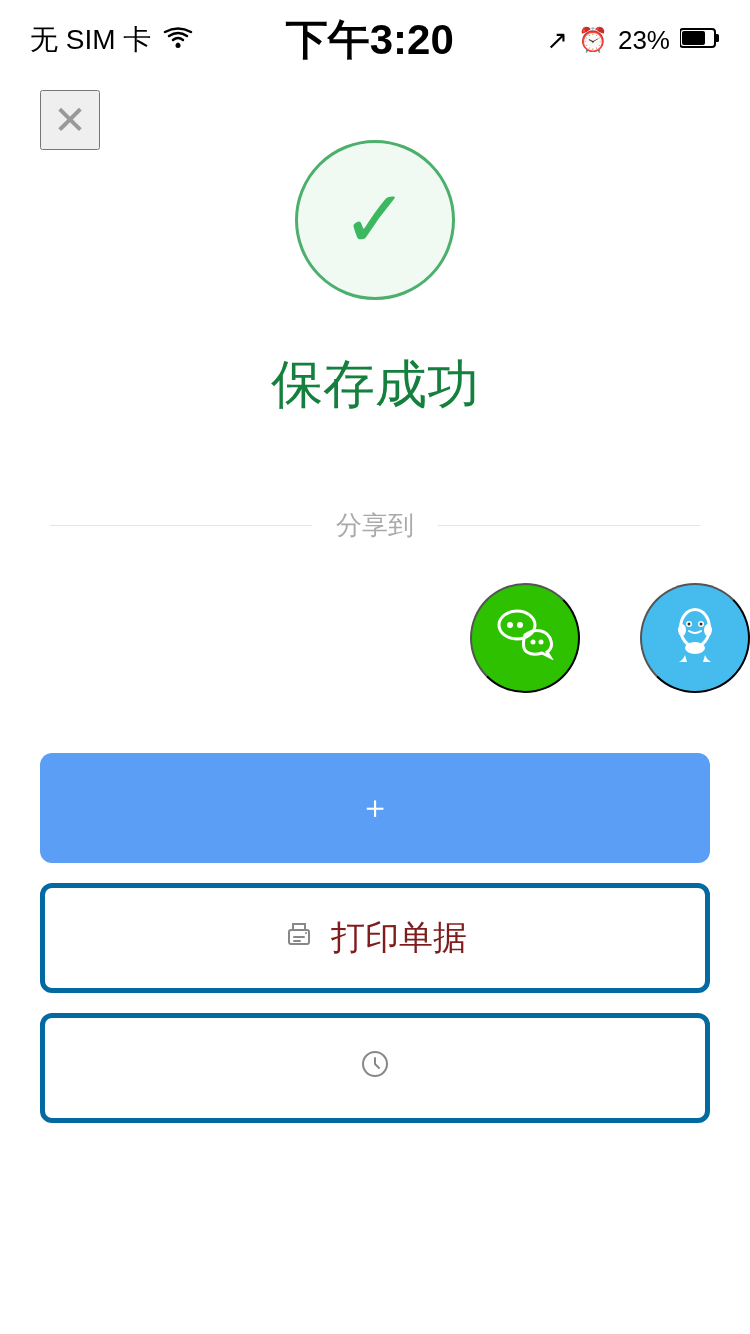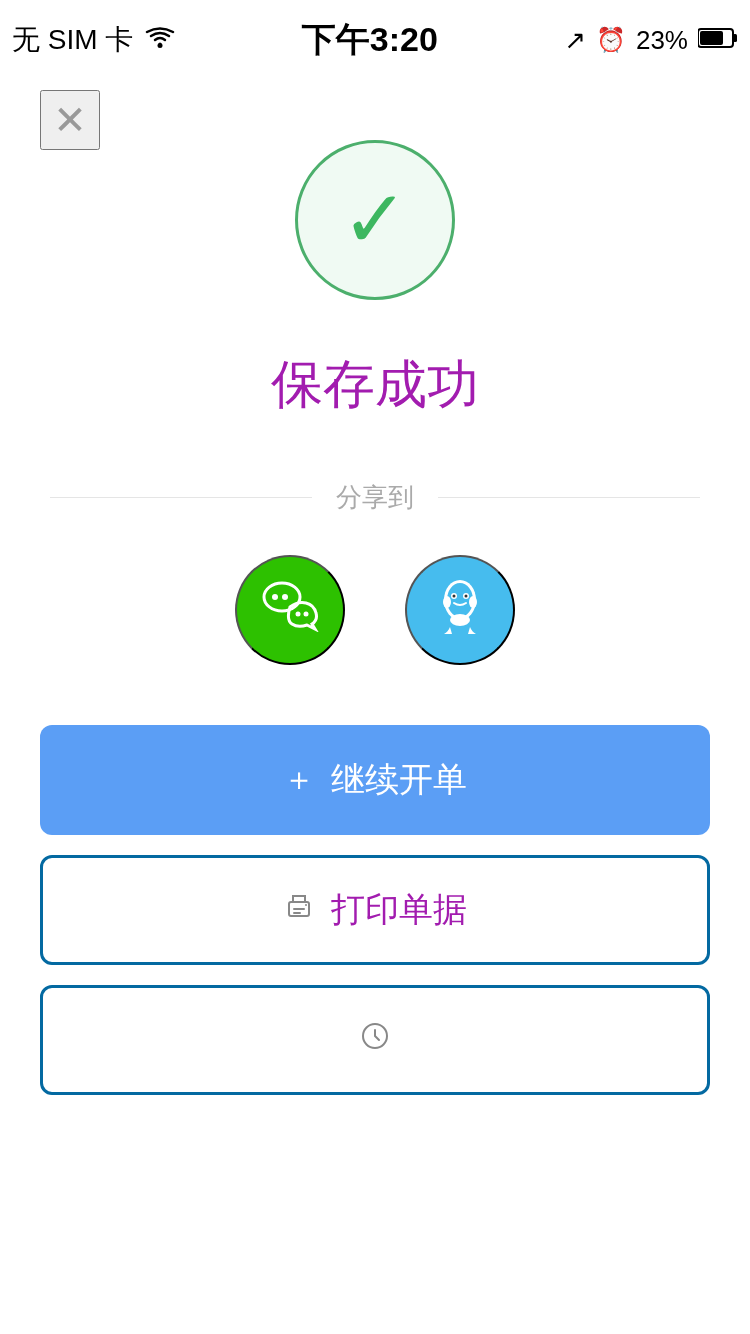--- a/index.html
+++ b/index.html
@@ -14,33 +14,33 @@
       position: relative;
     }
 
     
     .status-bar {
       width: 100%;
       height: 80px;
       display: flex;
       align-items: center;
       justify-content: space-between;
-      padding: 0 12px;
+      padding: 0 30px;
       background: #fff;
     }
     .status-left {
       display: flex;
       align-items: center;
       gap: 12px;
       font-size: 28px;
       color: #000;
       font-weight: 500;
     }
     .status-center {
-      font-size: 34px;
+      font-size: 42px;
       font-weight: 600;
       color: #000;
     }
     .status-right {
       display: flex;
       align-items: center;
       gap: 10px;
       font-size: 26px;
       color: #000;
     }
@@ -86,30 +86,30 @@
     .checkmark {
       font-size: 80px;
       color: #3db760;
       line-height: 1;
     }
 
     
     .success-title {
       font-size: 52px;
       font-weight: 500;
-      color: #a21caf;
-      margin-bottom: 60px;
+      color: #15803d;
+      margin-bottom: 88px;
     }
 
     
     .share-section {
       width: 100%;
       display: flex;
       flex-direction: column;
-      align-items: center;
+      align-items: flex-end;
       margin-bottom: 60px;
     }
     .share-divider {
       width: 100%;
       display: flex;
       align-items: center;
       padding: 0 50px;
       margin-bottom: 40px;
     }
     .divider-line {
@@ -171,22 +171,22 @@
       font-size: 34px;
       cursor: pointer;
       font-family: -apple-system, 'PingFang SC', sans-serif;
     }
     .primary-btn {
       background: #5b9ef5;
       color: #fff;
     }
     .secondary-btn {
       background: #fff;
-      color: #a21caf;
-      border: 3px solid #0369a1;
+      color: #7f1d1d;
+      border: 5px solid #0369a1;
     }
     .btn-icon {
       font-size: 32px;
     }
     .primary-btn .btn-icon {
       color: #fff;
     }
     .secondary-btn .btn-icon {
       color: #888;
     }
@@ -273,21 +273,20 @@
             <path d="M40 55 Q42 60 46 62 L38 62Z" fill="white"></path>
           </svg>
         </span>
       </button>
     </div>
   </div>
 
   <div class="actions">
     <button class="action-btn primary-btn">
       <span class="btn-icon">＋</span>
-      <span>继续开单</span>
     </button>
     <button class="action-btn secondary-btn">
       <span class="btn-icon">
         <svg width="32" height="32" viewBox="0 0 32 32" fill="none">
           <rect x="6" y="12" width="20" height="14" rx="2" stroke="#888" stroke-width="2"></rect>
           <path d="M10 12V6h12v6" stroke="#888" stroke-width="2"></path>
           <rect x="10" y="18" width="12" height="2" rx="1" fill="#888"></rect>
           <rect x="10" y="22" width="8" height="2" rx="1" fill="#888"></rect>
           <rect x="22" y="14" width="2" height="2" rx="1" fill="#888"></rect>
         </svg>

